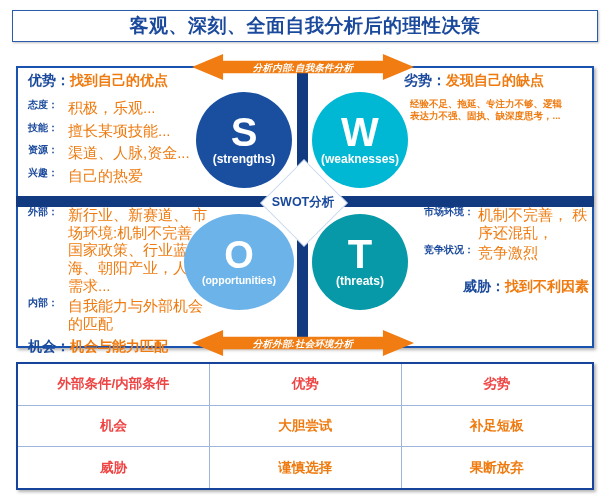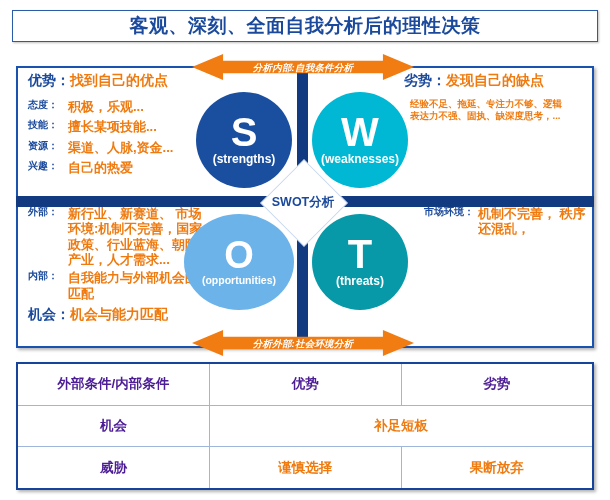--- a/index.html
+++ b/index.html
@@ -47,21 +47,21 @@
   }
   .q-head .hk{color:#1b4a9c;}
   .q-head .hv{color:#ef7b10;}
 
   .kvrow{display:flex;margin-bottom:3px;line-height:1.18;}
   .kvrow .k{
     color:#1b4a9c;font-size:10px;font-weight:bold;white-space:nowrap;
     flex:0 0 auto;margin-right:4px;
   }
   .kvrow .v{
-    color:#ef7b10;font-size:13px;font-weight:bold;
+    color:#ef7b10;font-size:15px;font-weight:normal;
   }
   .plain{
     color:#ef7b10;font-size:9.5px;font-weight:bold;line-height:1.25;
   }
 
   
   #q-s{left:28px;top:72px;width:180px;}
   #q-s .q-head{margin-bottom:9px;}
   #q-s .kvrow{margin-bottom:5px;}
   #q-s .kvrow .k{width:36px;}
@@ -135,21 +135,21 @@
     display:flex;flex-direction:column;
   }
   .trow{display:flex;flex:1 1 0;border-bottom:1px solid #9fb6dc;}
   .trow:last-child{border-bottom:none;}
   .tcell{
     flex:1 1 0;display:flex;align-items:center;justify-content:center;
     border-right:1px solid #9fb6dc;font-size:13.5px;font-weight:bold;
     box-sizing:border-box;
   }
   .tcell:last-child{border-right:none;}
-  .tcell.blue{color:#4c1d95;}
+  .tcell.blue{color:#ef4444;}
   .tcell.orange{color:#ef7b10;}
   .tcell.c0{flex:0 0 192px;}
 </style>
 </head>
 <body>
 
 <div class="stage">
 
   <div class="title-box">
     <div class="title-text">客观、深刻、全面自我分析后的理性决策</div>
@@ -208,20 +208,27 @@
     <div class="q-head q-foot">
       <span class="hk">机会：</span><span class="hv">机会与能力匹配</span>
     </div>
   </div>
 
   <div class="quad" id="q-t">
     <div class="kvrow">
       <span class="k">市场环境：</span>
       <span class="v">机制不完善， 秩序还混乱，</span>
     </div>
+    <div class="kvrow">
+      <span class="k">竞争状况：</span>
+      <span class="v">竞争激烈</span>
+    </div>
+    <div class="q-head q-foot">
+      <span class="hk">威胁：</span><span class="hv">找到不利因素</span>
+    </div>
   </div>
 
   <div class="circ" id="c-s">
     <div class="big">S</div>
     <div class="sub">(strengths)</div>
   </div>
   <div class="circ" id="c-w">
     <div class="big">W</div>
     <div class="sub">(weaknesses)</div>
   </div>
@@ -240,20 +247,21 @@
   </div>
 
   <div class="tbl">
     <div class="trow">
       <div class="tcell blue c0">外部条件/内部条件</div>
       <div class="tcell blue">优势</div>
       <div class="tcell blue">劣势</div>
     </div>
     <div class="trow">
       <div class="tcell blue c0">机会</div>
+      <div class="tcell orange">大胆尝试</div>
       <div class="tcell orange">补足短板</div>
     </div>
     <div class="trow">
       <div class="tcell blue c0">威胁</div>
       <div class="tcell orange">谨慎选择</div>
       <div class="tcell orange">果断放弃</div>
     </div>
   </div>
 
 </div>

